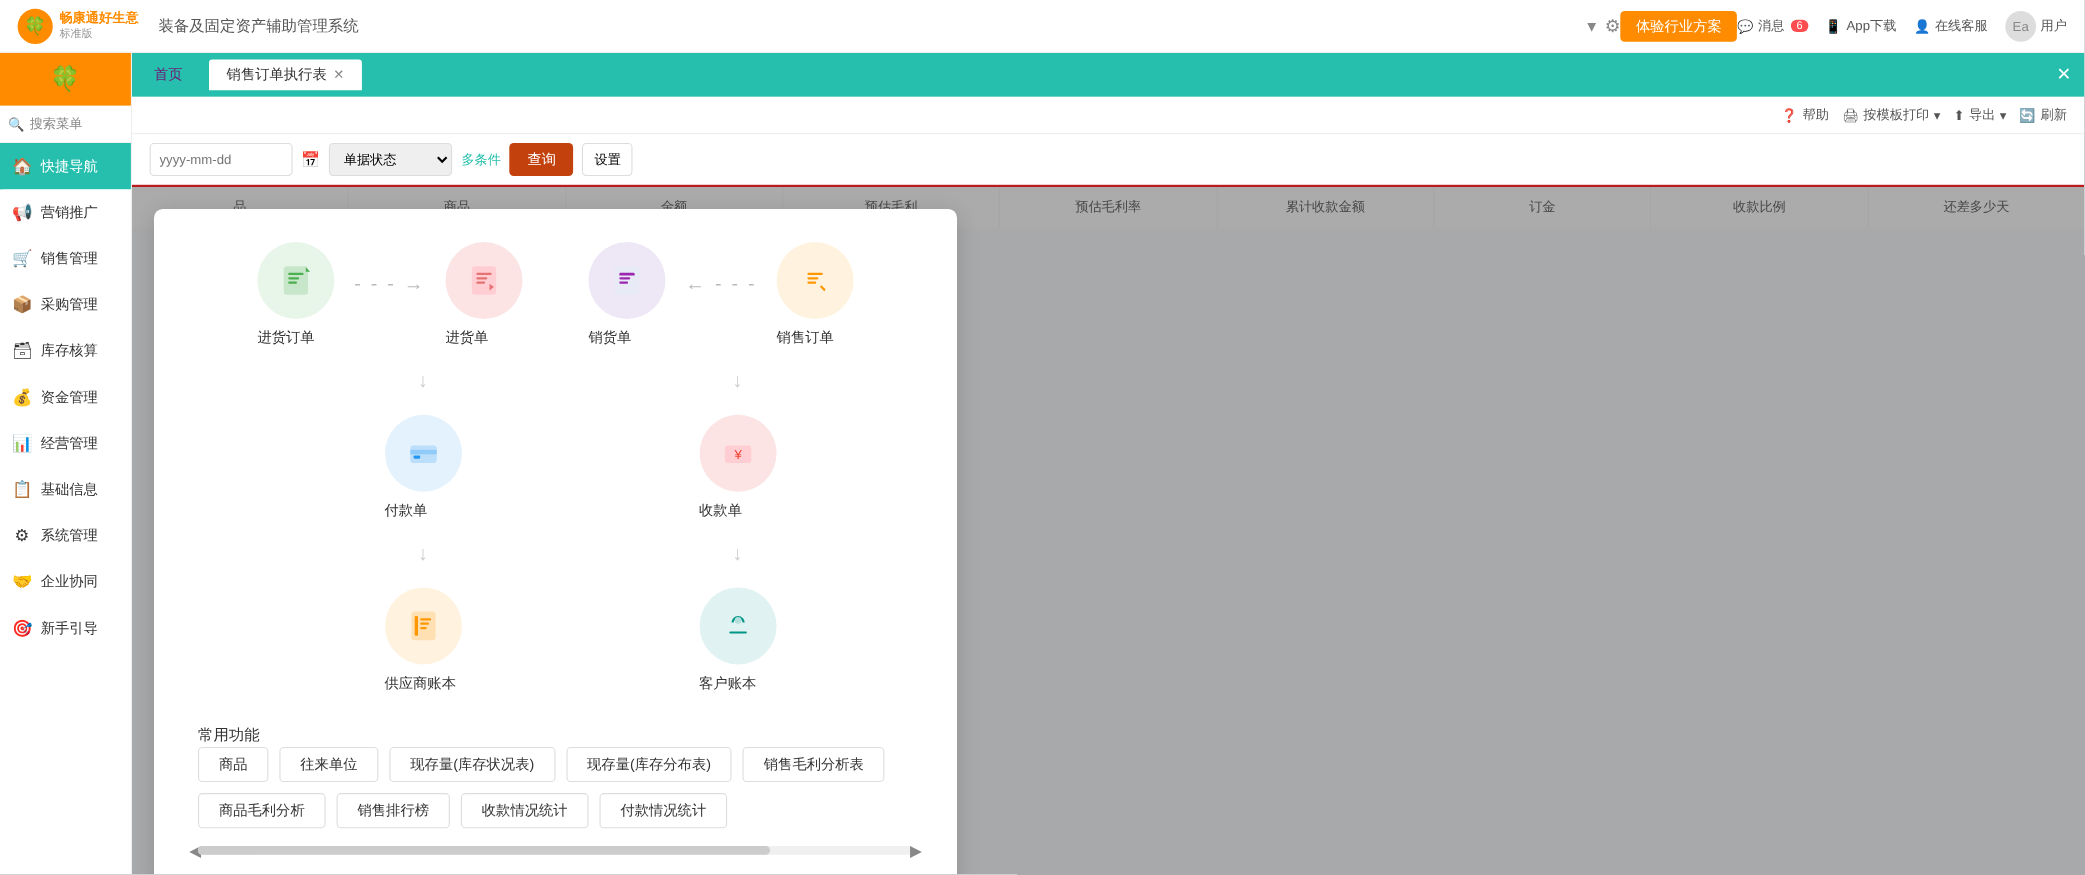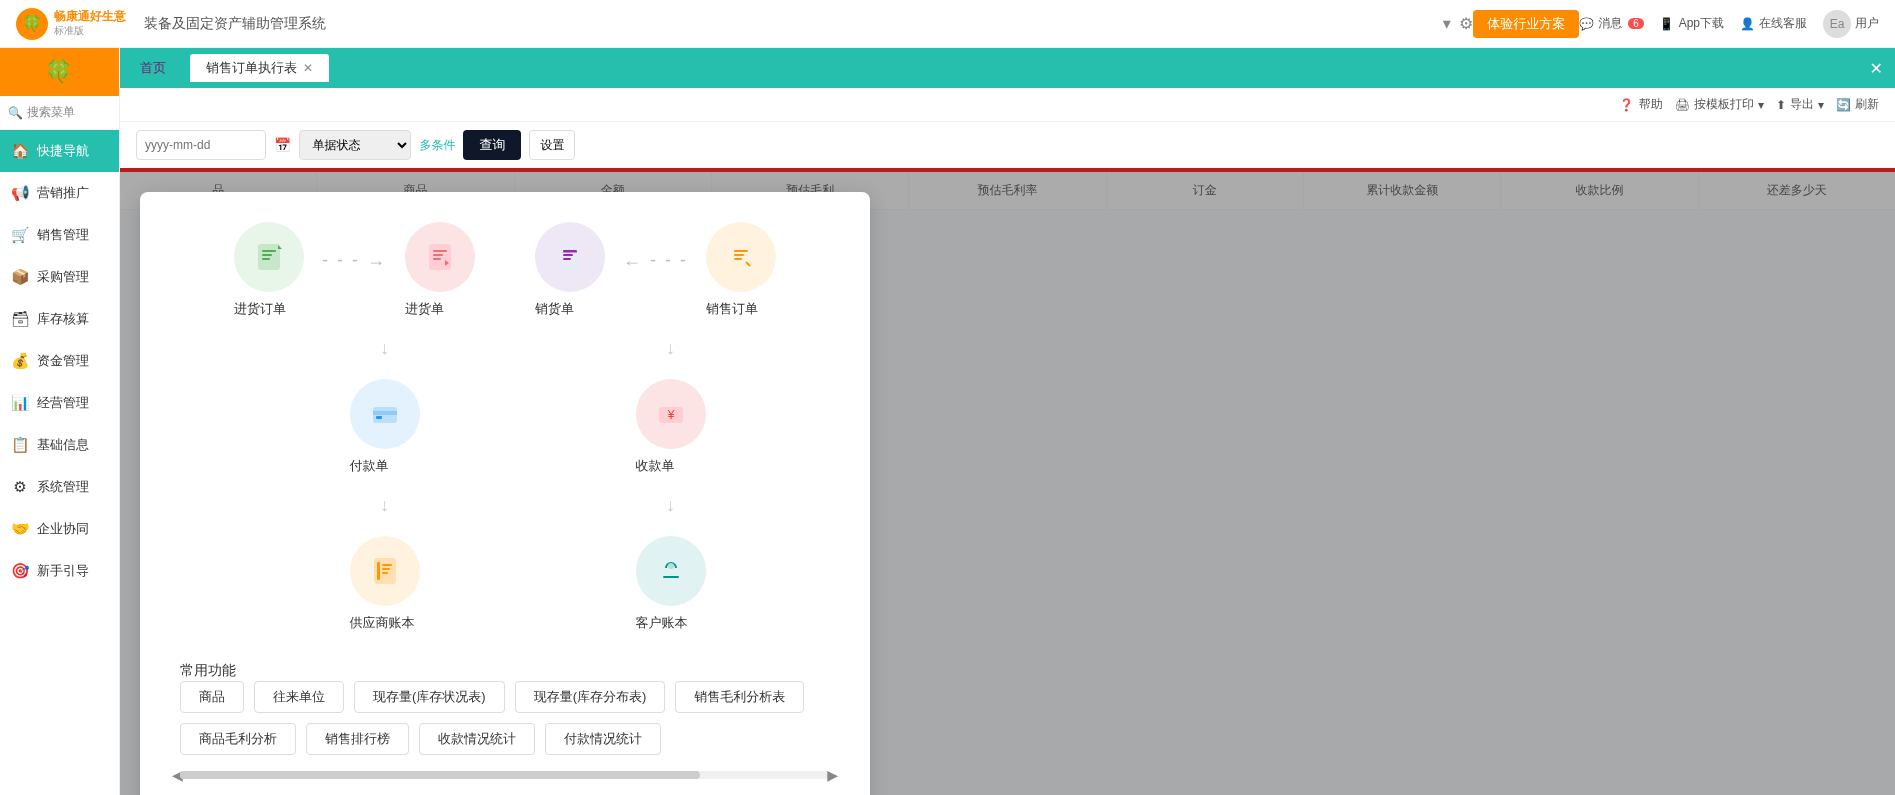--- a/index.html
+++ b/index.html
@@ -40,24 +40,24 @@
     .tab-home { padding: 0 20px; color: #701a75; font-size: 13px; cursor: pointer; height: 100%; display: flex; align-items: center; }
     .tab-item { background: white; color: #333; padding: 0 16px; height: 28px; display: flex; align-items: center; gap: 6px; border-radius: 3px 3px 0 0; font-size: 13px; cursor: pointer; margin-left: 4px; }
     .tab-close { color: #888; font-size: 12px; cursor: pointer; }
     .tab-bar-close { margin-left: auto; margin-right: 12px; color: white; cursor: pointer; font-size: 16px; }
 
     
     .toolbar { background: white; padding: 8px 16px; display: flex; align-items: center; justify-content: flex-end; gap: 12px; border-bottom: 1px solid #eee; flex-shrink: 0; }
     .toolbar-btn { display: flex; align-items: center; gap: 4px; color: #555; font-size: 12px; cursor: pointer; }
 
     
-    .filter-bar { background: white; padding: 8px 16px; display: flex; align-items: center; gap: 8px; border-bottom: 4px solid #b91c1c; flex-shrink: 0; flex-wrap: wrap; }
+    .filter-bar { background: white; padding: 8px 16px; display: flex; align-items: center; gap: 8px; border-bottom: 2px solid #b91c1c; flex-shrink: 0; flex-wrap: wrap; }
     .filter-input { border: 1px solid #ddd; border-radius: 4px; padding: 4px 8px; font-size: 12px; width: 130px; height: 30px; }
     .filter-select { border: 1px solid #ddd; border-radius: 4px; padding: 4px 8px; font-size: 12px; width: 112px; height: 30px; }
-    .search-btn { background: #0f172a; color: white; border: none; padding: 5px 16px; border-radius: 4px; cursor: pointer; font-size: 13px; height: 30px; }
+    .search-btn { background: #c2410c; color: white; border: none; padding: 5px 16px; border-radius: 4px; cursor: pointer; font-size: 13px; height: 30px; }
     .set-btn { background: white; border: 1px solid #ddd; padding: 5px 10px; border-radius: 4px; cursor: pointer; font-size: 12px; height: 30px; }
     .more-btn { color: #26bfad; font-size: 12px; cursor: pointer; }
     .calendar-icon { color: #888; font-size: 14px; }
 
     
     .table-area { background: white; flex: 1; overflow: auto; }
     .table-header { display: flex; background: #f5f5f5; border-bottom: 1px solid #eee; min-width: 900px; }
     .th { padding: 10px 12px; font-size: 12px; color: #666; font-weight: 500; flex: 1; min-width: 80px; text-align: center; border-right: 1px solid #eee; }
     .th:last-child { border-right: none; }
     .no-data { text-align: center; color: #999; padding: 60px; font-size: 14px; }
@@ -232,22 +232,22 @@
 
       <div class="page-content">
 
         <div class="table-area">
           <div class="table-header" id="table-header-row">
               <div class="th">品</div>
               <div class="th">商品</div>
               <div class="th">金额</div>
               <div class="th">预估毛利</div>
               <div class="th">预估毛利率</div>
+              <div class="th">累计收款金额</div>
               <div class="th">订金</div>
-              <div class="th">累计收款金额</div>
               <div class="th">收款比例</div>
               <div class="th">还差多少天</div>
             </div>
         </div>
 
         <div class="modal-overlay">
           <div class="modal">
 
             <div class="flow-section">
 

